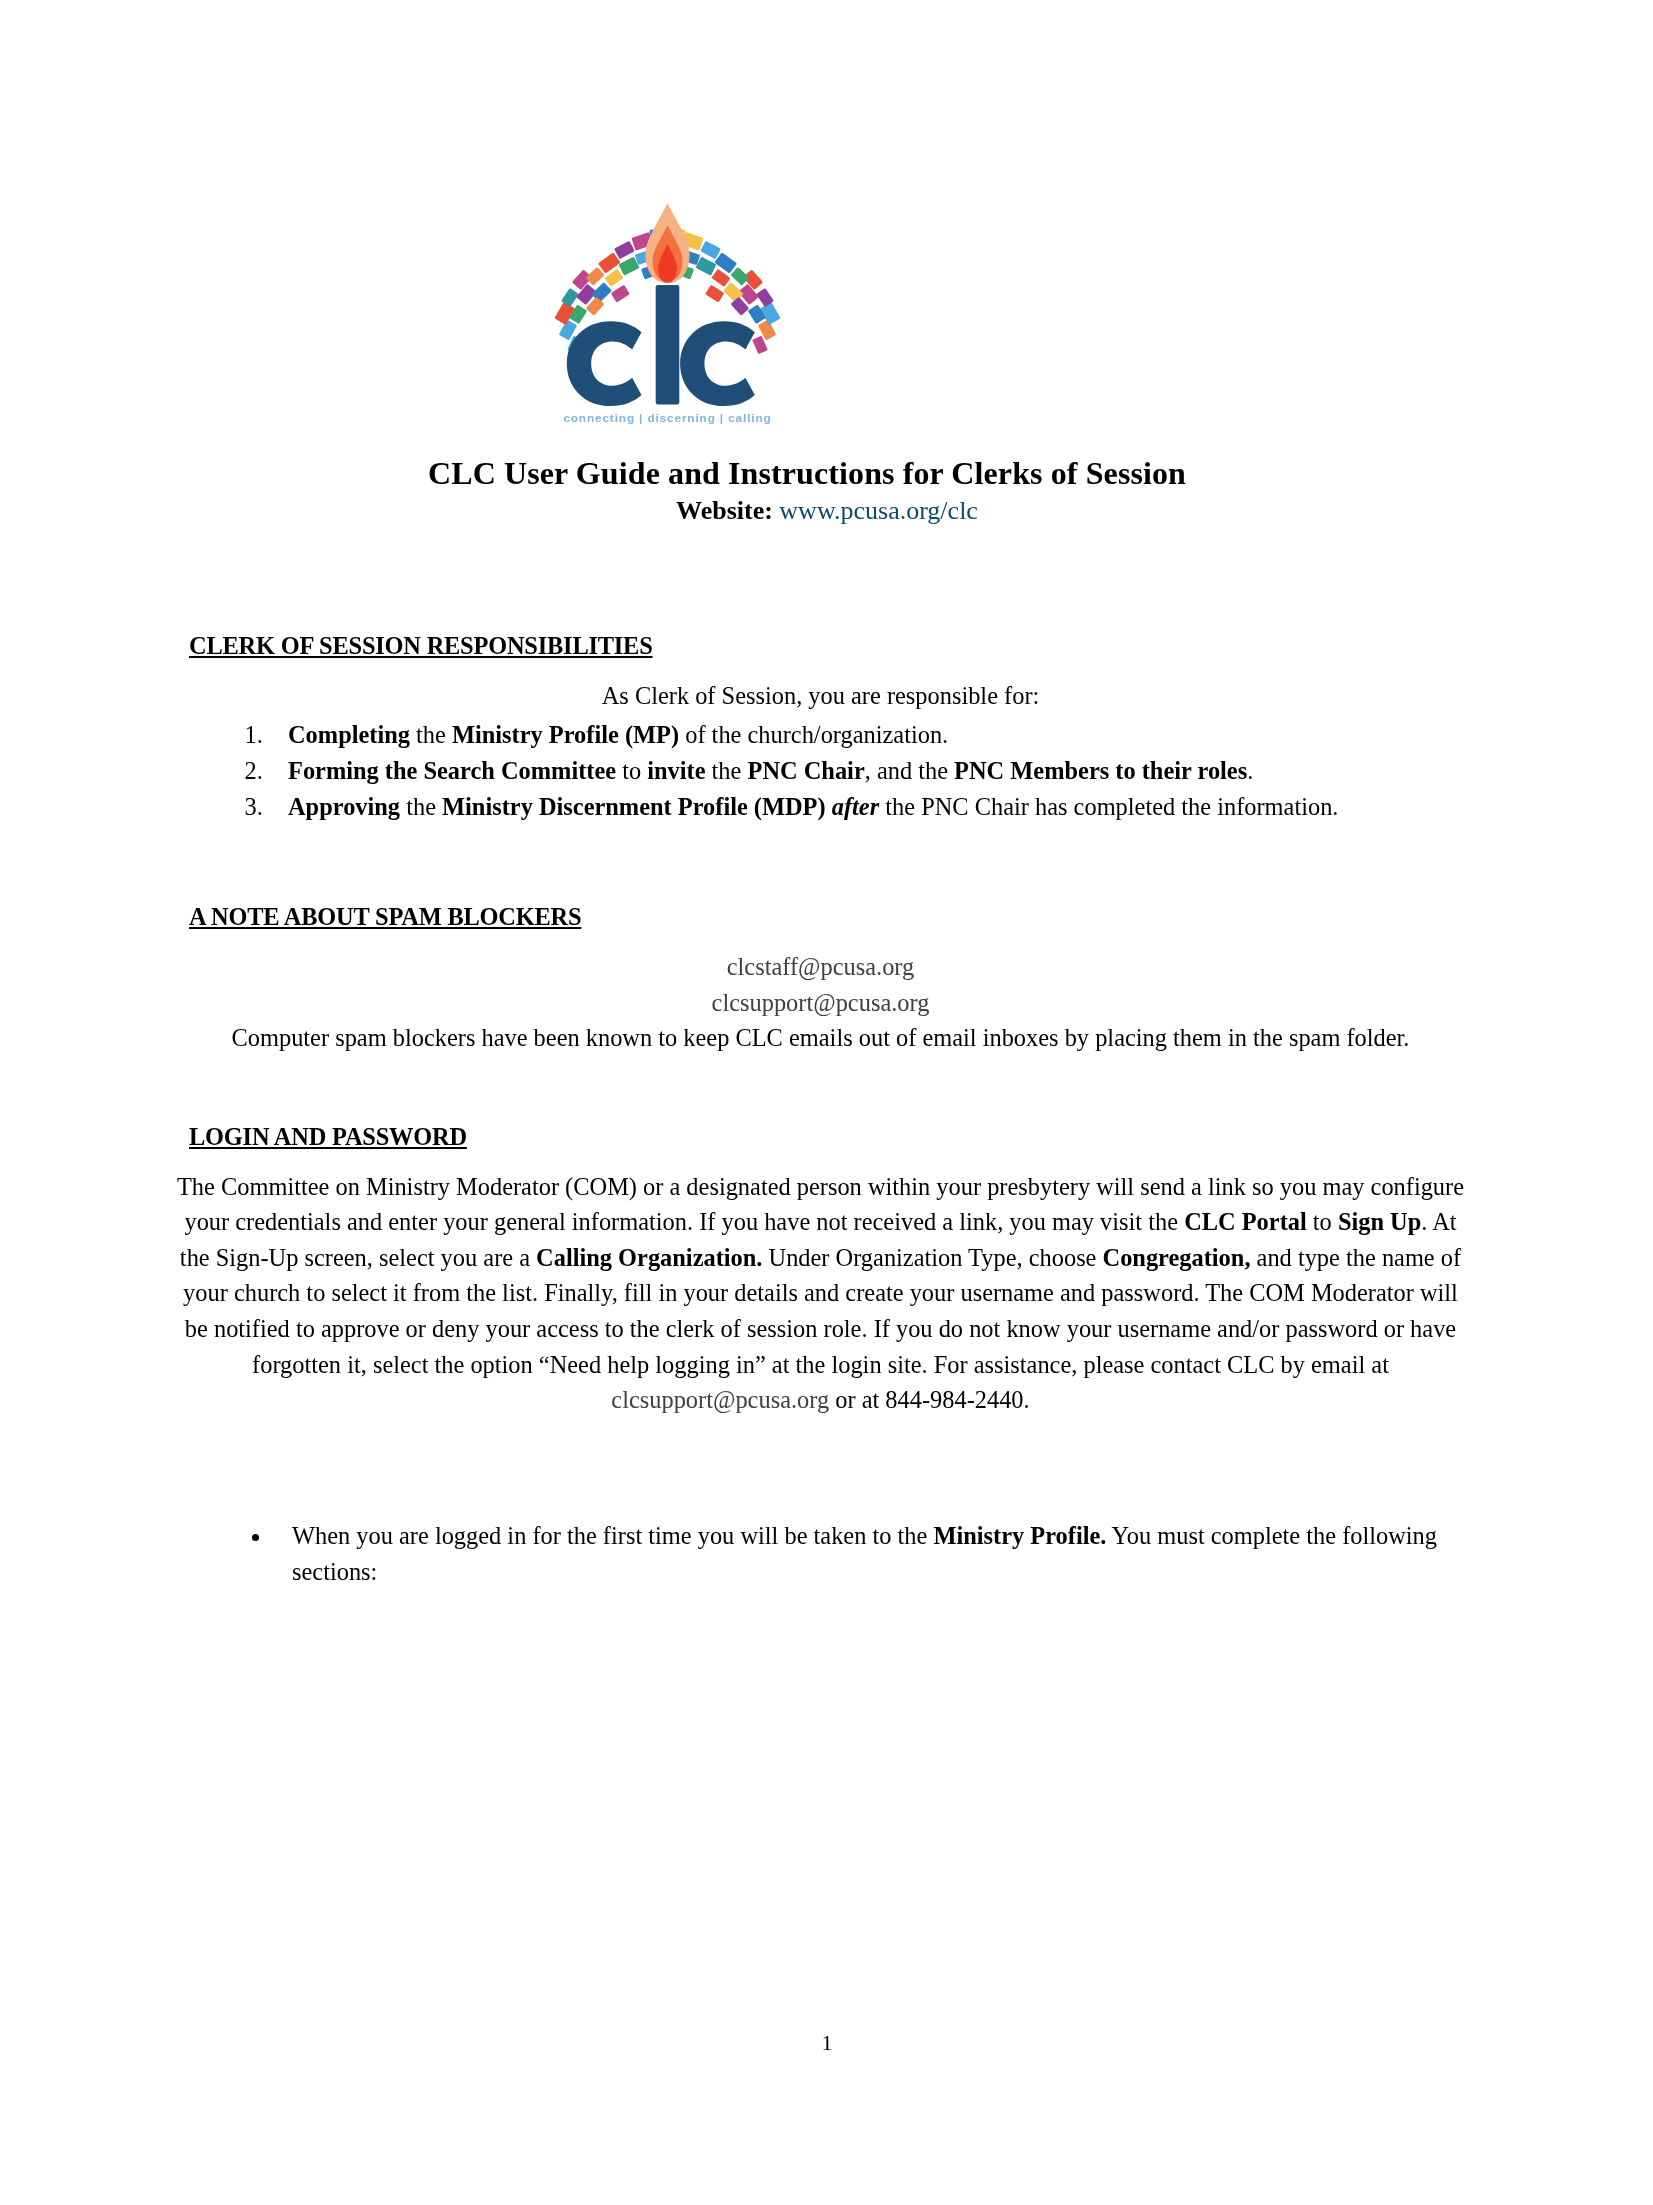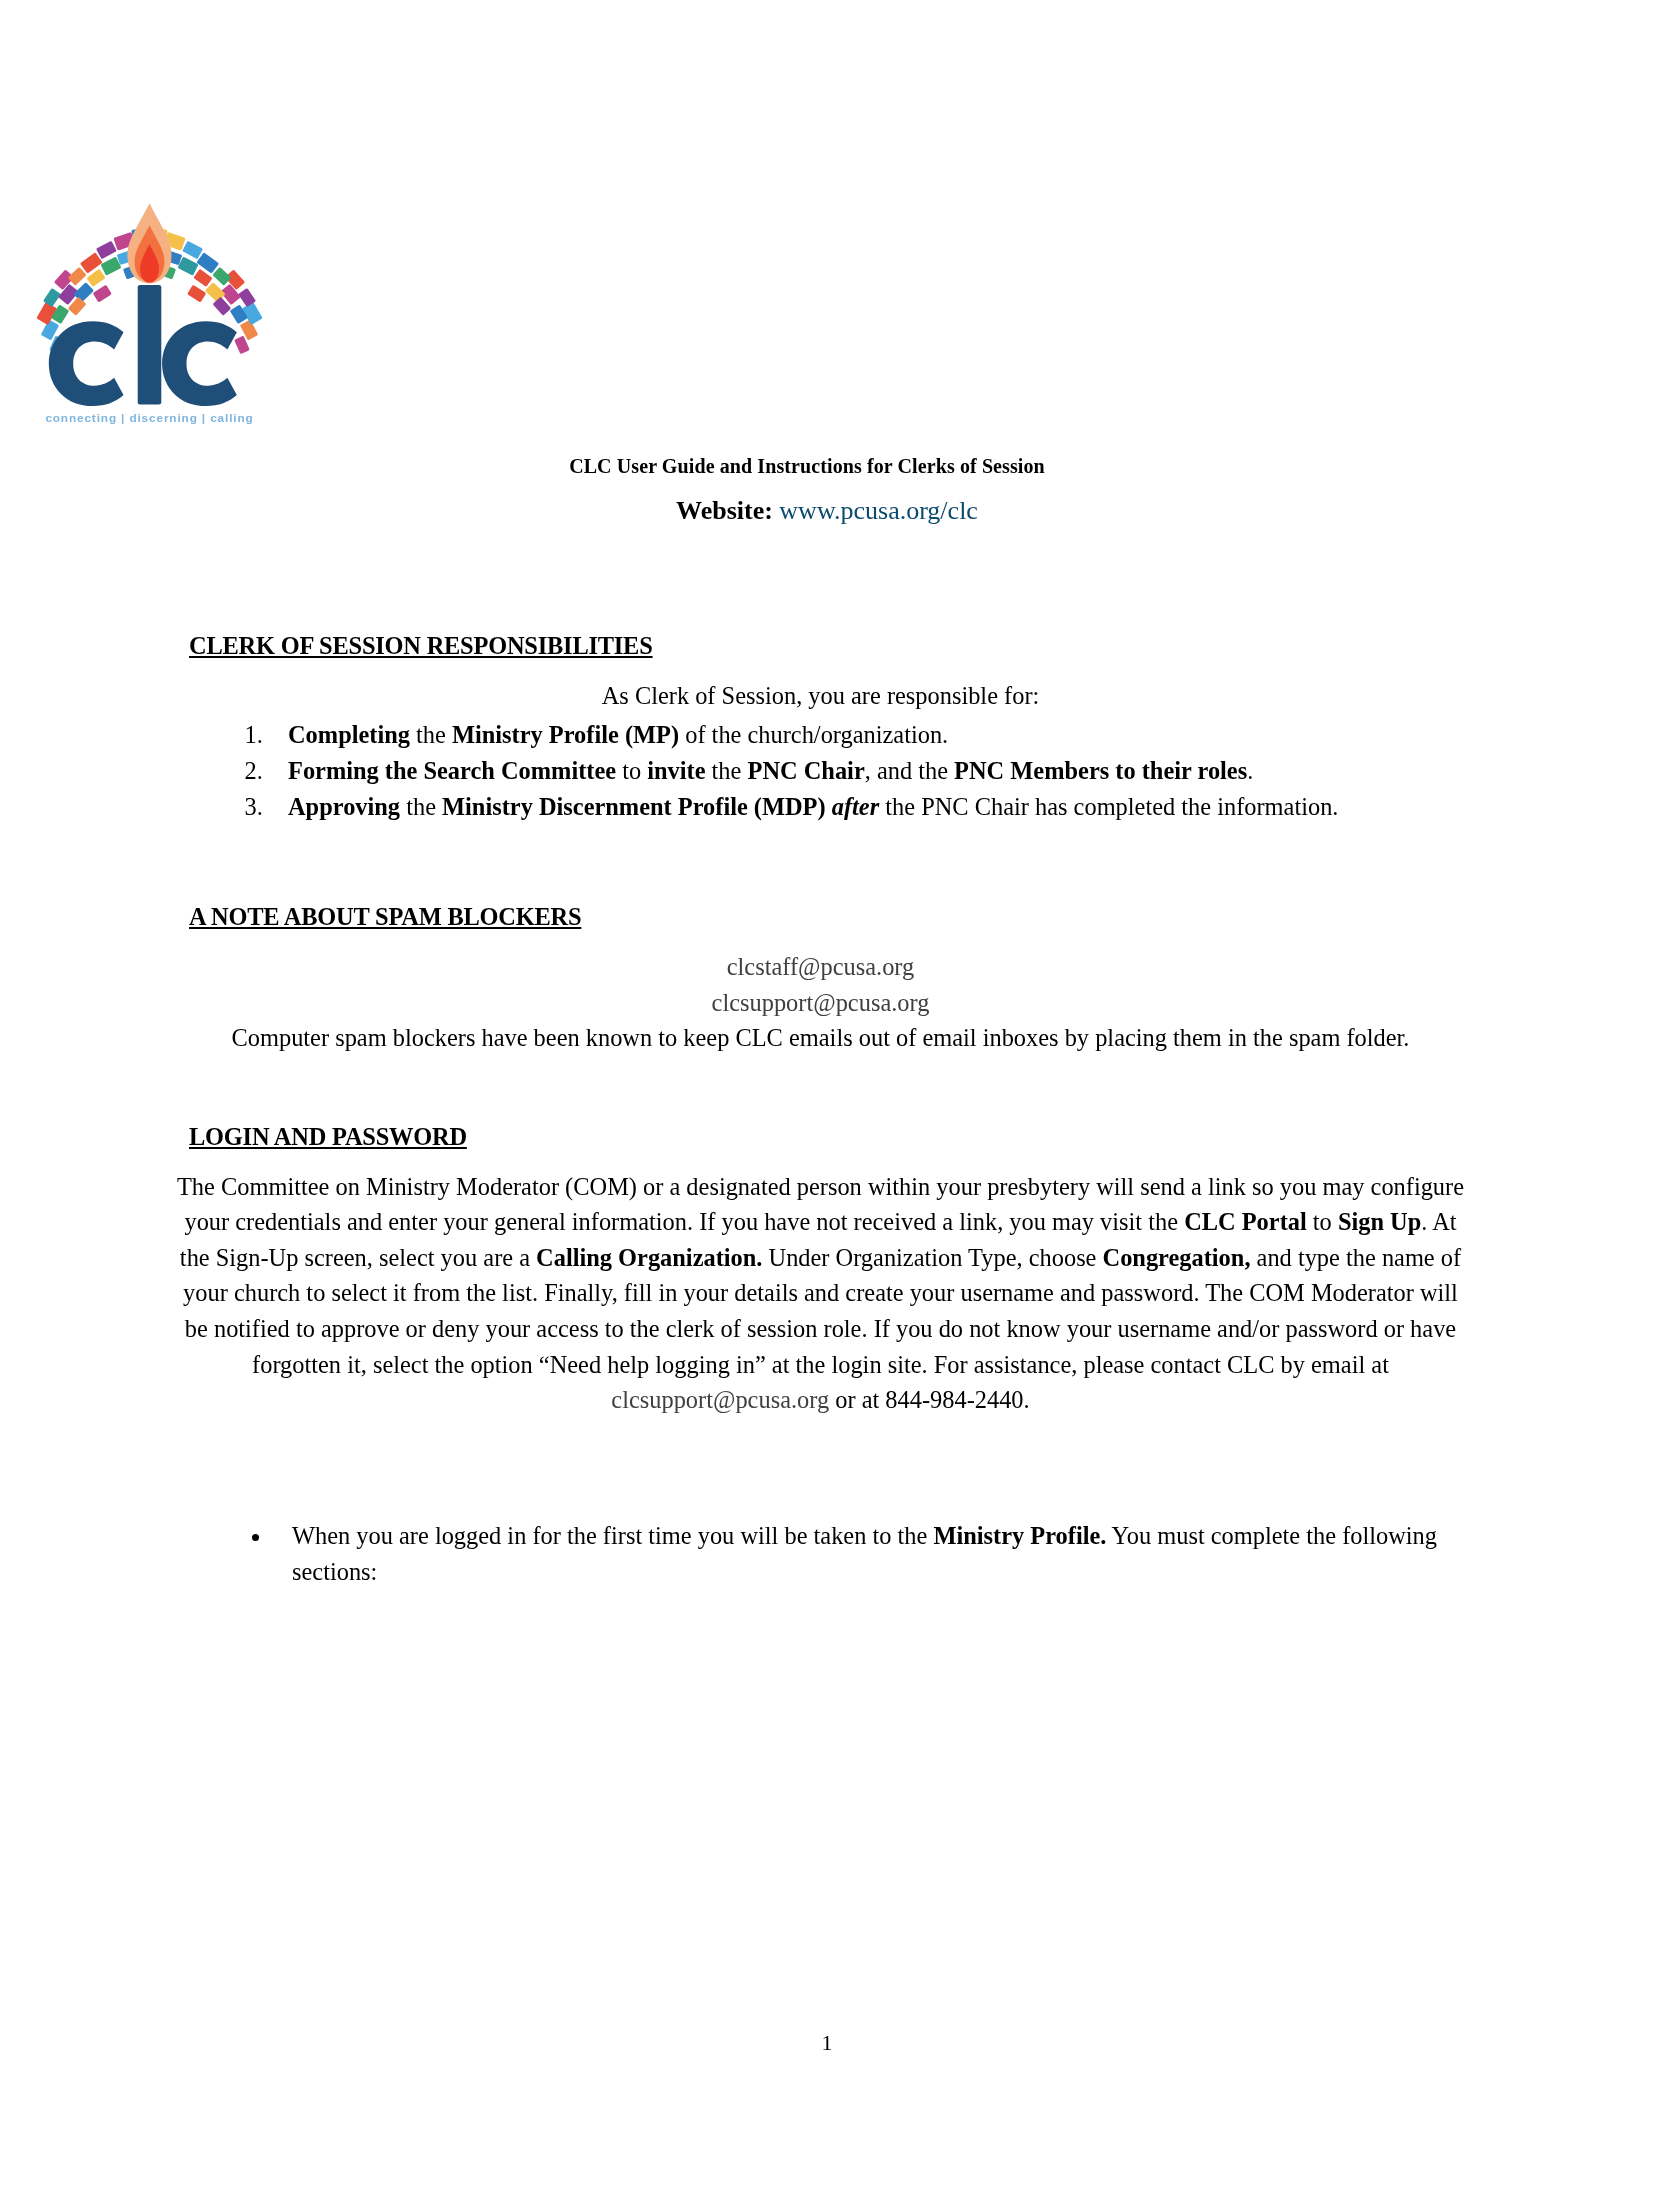--- a/index.html
+++ b/index.html
@@ -22,37 +22,37 @@
     height: 2205px;
     background: #ffffff;
   }
 
   
   .logo-block {
     position: absolute;
     left: 0;
     top: 189px;
     width: 1335px;
-    text-align: left;
+    text-align: center;
   }
   .logo-wrap {
     display: inline-block;
     width: 299px;
     position: relative;
   }
   .logo-svg { display: block; width: 299px; height: 236px; }
 
   
   .doc-title {
     position: absolute;
     left: 0;
     top: 455px;
     width: 1614px;
     text-align: center;
-    font-size: 20px;
+    font-size: 32px;
     font-weight: bold;
     letter-spacing: 0.1px;
   }
   .doc-subtitle {
     position: absolute;
     left: 0;
     top: 496px;
     width: 1654px;
     text-align: center;
     font-size: 26px;

